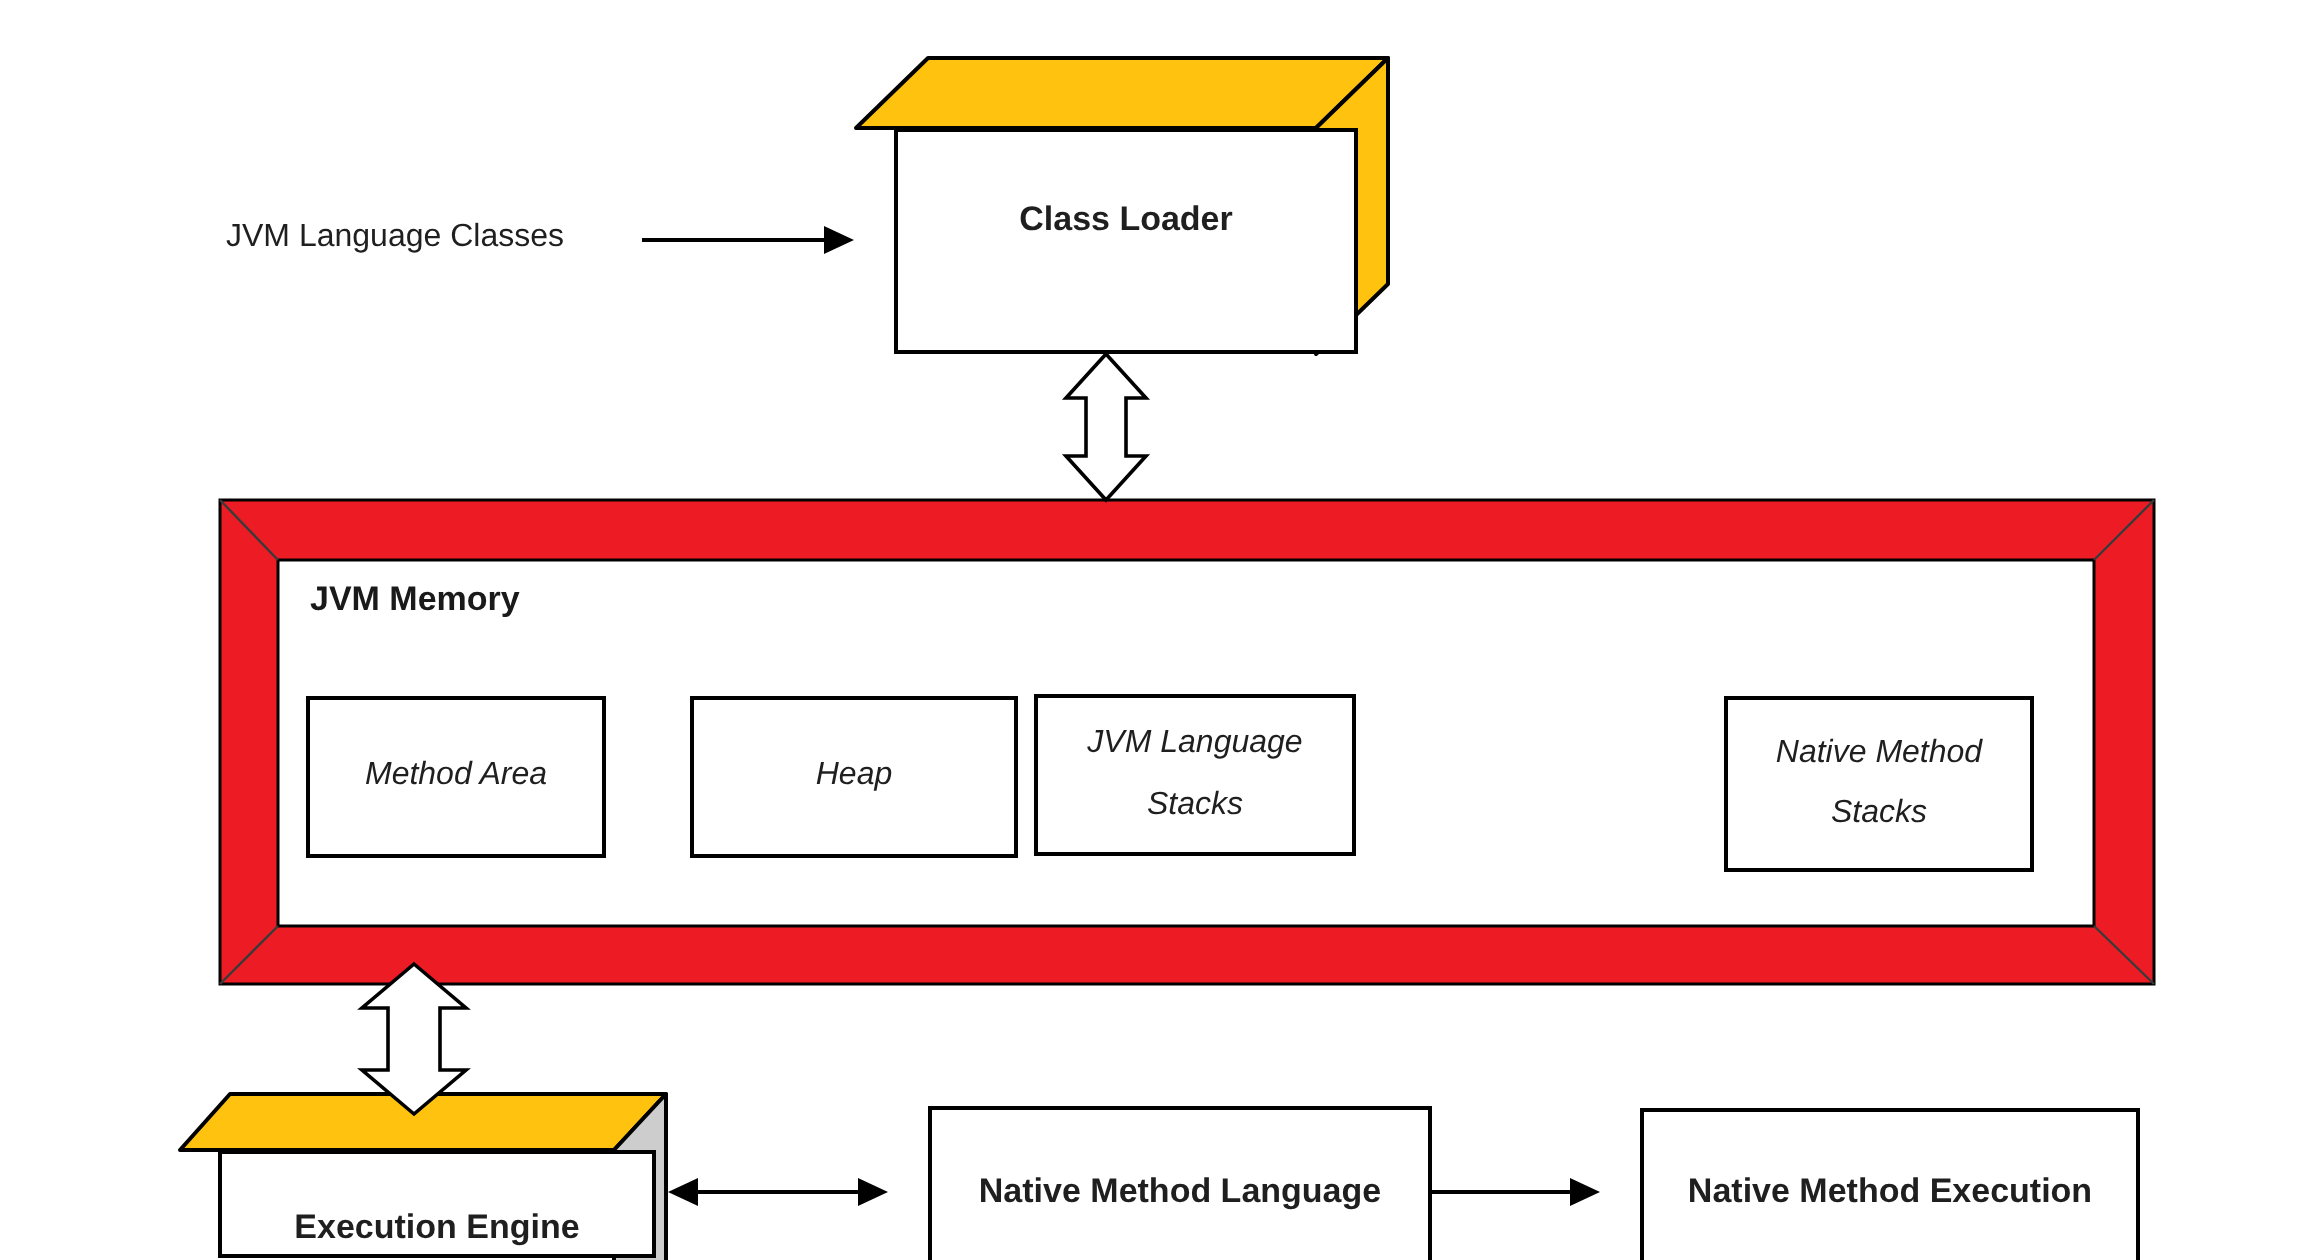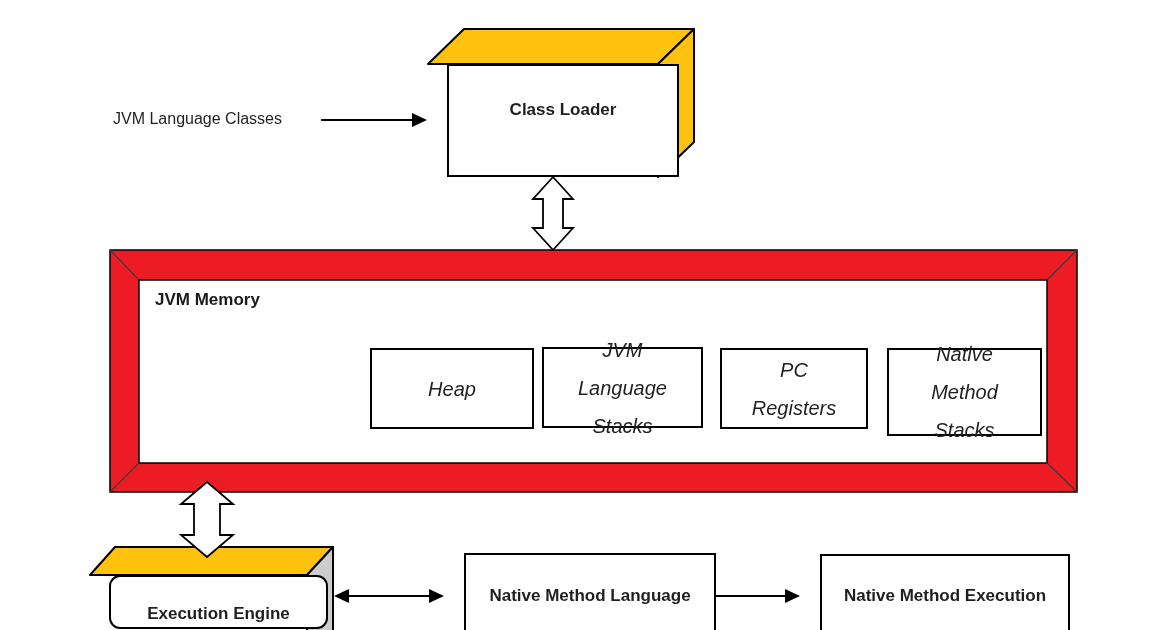--- a/index.html
+++ b/index.html
@@ -28,26 +28,25 @@
     color: #1f1f1f;
     margin-left: 19px;
   }
   .mem-box {
     background: #ffffff;
     border: 2px solid #000000;
     display: flex;
     align-items: center;
     justify-content: center;
     font-style: italic;
-    font-size: 20px;
+    font-size: 16px;
     line-height: 1.9;
     text-align: center;
     color: #1f1f1f;
     padding: 0 16px;
-    margin-left: 25px;
   }
   .title-bold { font-size: 17px; font-weight: 700; color: #1a1a1a; }
   .fill-yellow { fill: #FFC20E; }
   .fill-gray  { fill: #CDCDCD; }
   .fill-red   { fill: #ED1C24; }
 </style>
 </head>
 <body>
 
 <div class="stage">
@@ -83,34 +82,34 @@
   </svg>
 
   <div class="abs label plain-label" style="left:113px; top:110px;">JVM Language Classes</div>
 
   <div class="abs face" style="left:428px; top:64px; width:232px; height:113px; padding-bottom:22px;">
     <span>Class Loader</span>
   </div>
 
   <div class="abs label title-bold" style="left:155px; top:290px;text-align:right;">JVM Memory</div>
 
+  <div class="abs mem-box" style="left:153px; top:348px; width:150px; height:81px;">
+    <span>Method Area</span>
+  </div>
   <div class="abs mem-box" style="left:345px; top:348px; width:164px; height:81px;">
     <span>Heap</span>
   </div>
   <div class="abs mem-box" style="left:517px; top:347px; width:161px; height:81px;">
     <span>JVM Language Stacks</span>
   </div>
-  <div class="abs mem-box" style="left:695px; top:348px; width:148px; height:81px;">
-    <span>PC Registers</span>
-  </div>
   <div class="abs mem-box" style="left:862px; top:348px; width:155px; height:88px;">
     <span>Native Method Stacks</span>
   </div>
 
-  <div class="abs face" style="left:90px; top:575px; width:219px; height:54px; align-items:flex-end; padding-bottom:3px;border-radius:11px;">
+  <div class="abs face" style="left:90px; top:575px; width:219px; height:54px; align-items:flex-end; padding-bottom:3px;">
     <span>Execution Engine</span>
   </div>
 
   <div class="abs face" style="left:445px; top:553px; width:252px; height:85px;">
     <span>Native Method Language</span>
   </div>
 
   <div class="abs face" style="left:801px; top:554px; width:250px; height:84px;">
     <span>Native Method Execution</span>
   </div>

